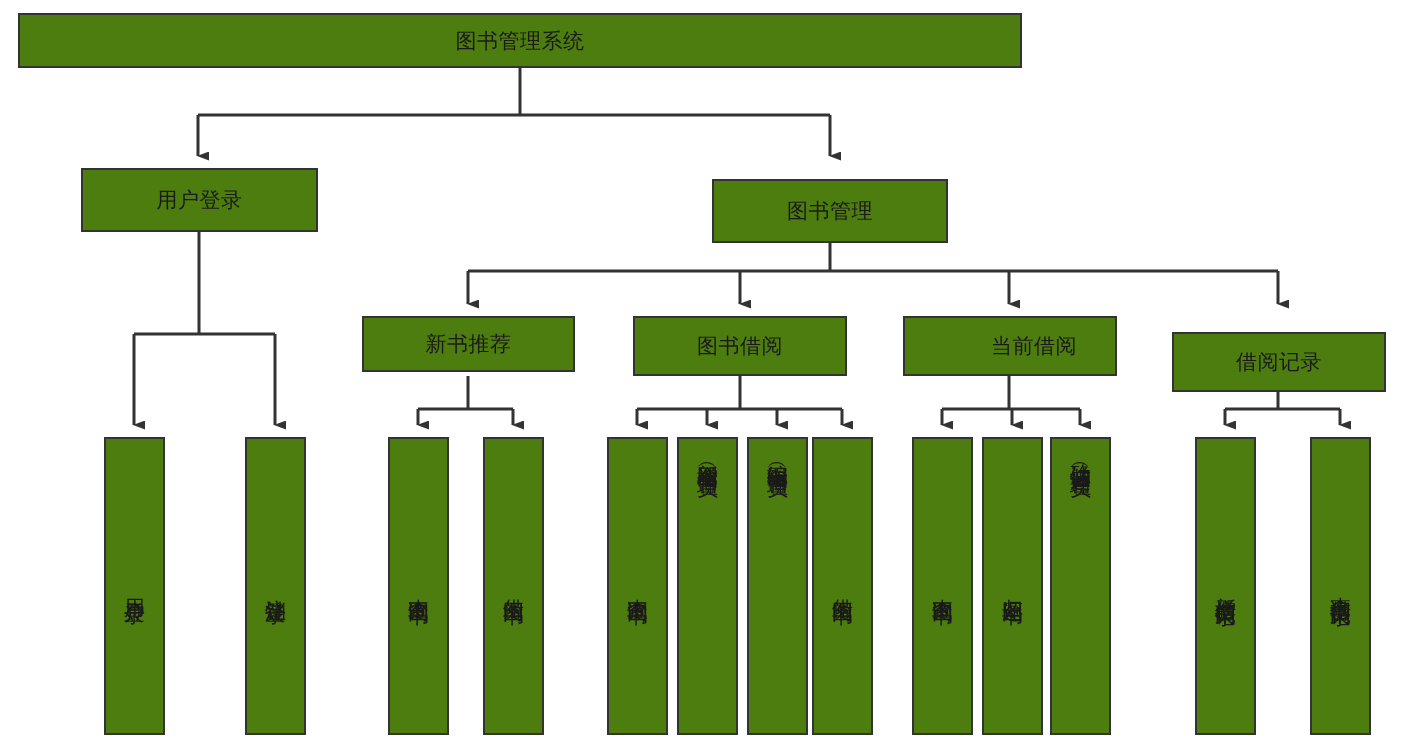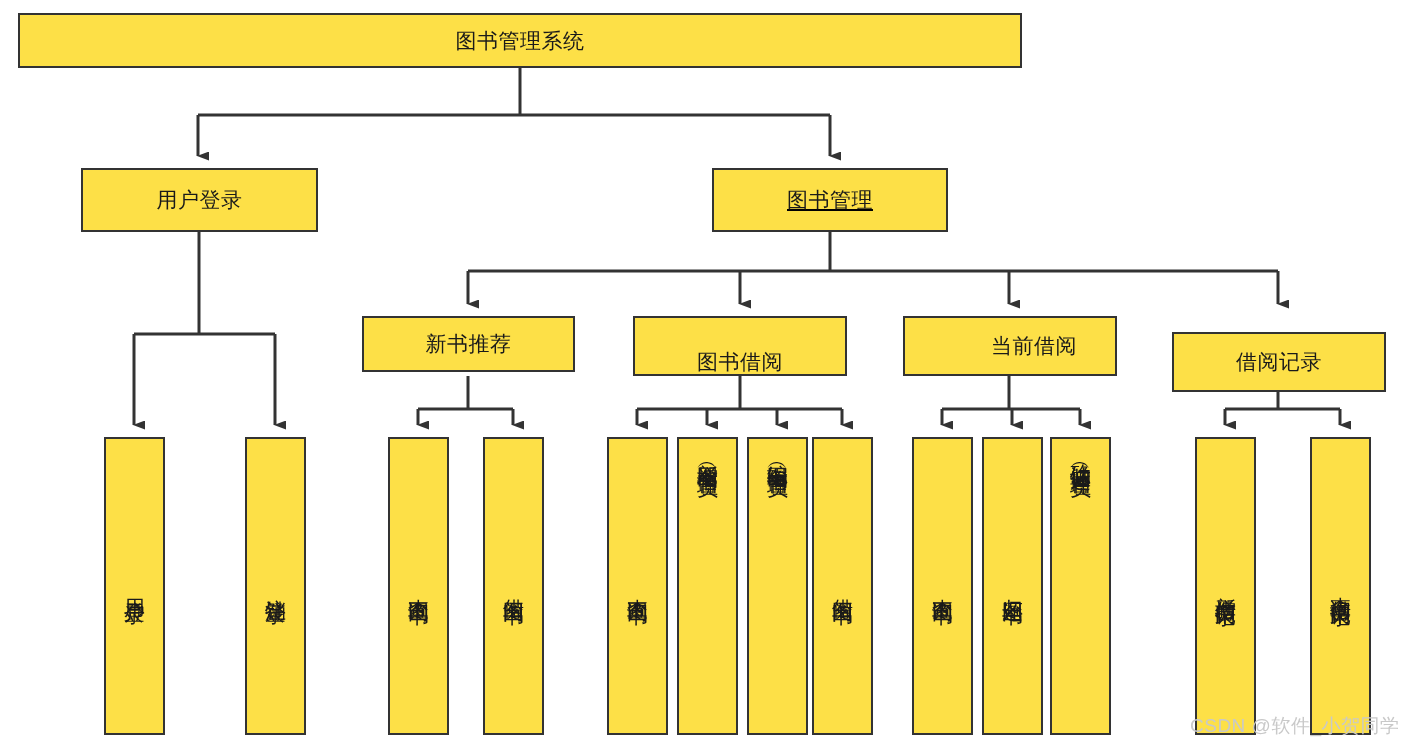--- a/index.html
+++ b/index.html
@@ -18,21 +18,21 @@
     position: absolute;
     left: 0;
     top: 0;
     width: 1405px;
     height: 747px;
   }
   .node-box {
     position: absolute;
     box-sizing: border-box;
     border: 2px solid #333333;
-    background: #fde047;
+    background: #4d7c0f;
     display: flex;
     align-items: center;
     justify-content: center;
   }
   .node-label-h {
     font-size: 21px;
     color: #1a1a1a;
     line-height: 1.2;
     white-space: nowrap;
     letter-spacing: 0.5px;
@@ -146,28 +146,28 @@
     </g>
   </svg>
 
   <div class="node-box" style="left:18px; top:13px; width:1004px; height:55px;">
     <span class="node-label-h">图书管理系统</span>
   </div>
 
   <div class="node-box" style="left:81px; top:168px; width:237px; height:64px;">
     <span class="node-label-h">用户登录</span>
   </div>
-  <div class="node-box" style="left:712px; top:168px; width:236px; height:64px;text-decoration:underline;">
+  <div class="node-box" style="left:712px; top:179px; width:236px; height:64px;">
     <span class="node-label-h">图书管理</span>
   </div>
 
   <div class="node-box" style="left:362px; top:316px; width:213px; height:56px;">
     <span class="node-label-h">新书推荐</span>
   </div>
-  <div class="node-box" style="left:633px; top:316px; width:214px; height:60px;align-items:flex-end;">
+  <div class="node-box" style="left:633px; top:316px; width:214px; height:60px;">
     <span class="node-label-h">图书借阅</span>
   </div>
   <div class="node-box" style="left:903px; top:316px; width:214px; height:60px;padding-left:48px;">
     <span class="node-label-h">当前借阅</span>
   </div>
   <div class="node-box" style="left:1172px; top:332px; width:214px; height:60px;">
     <span class="node-label-h">借阅记录</span>
   </div>
 
   <div class="node-box leaf-box center-v" style="left:104px; top:437px; width:61px; height:298px;">
@@ -203,15 +203,14 @@
   <div class="node-box leaf-box" style="left:1050px; top:437px; width:61px; height:298px;">
     <span class="node-label-v">确认归还（管理员）</span>
   </div>
   <div class="node-box leaf-box center-v" style="left:1195px; top:437px; width:61px; height:298px;">
     <span class="node-label-v">新增借阅记录</span>
   </div>
   <div class="node-box leaf-box center-v" style="left:1310px; top:437px; width:61px; height:298px;">
     <span class="node-label-v">查询借阅记录</span>
   </div>
 
-  <div id="watermark">CSDN @软件_小贺同学</div>
 
 </div>
 
 </body></html>

